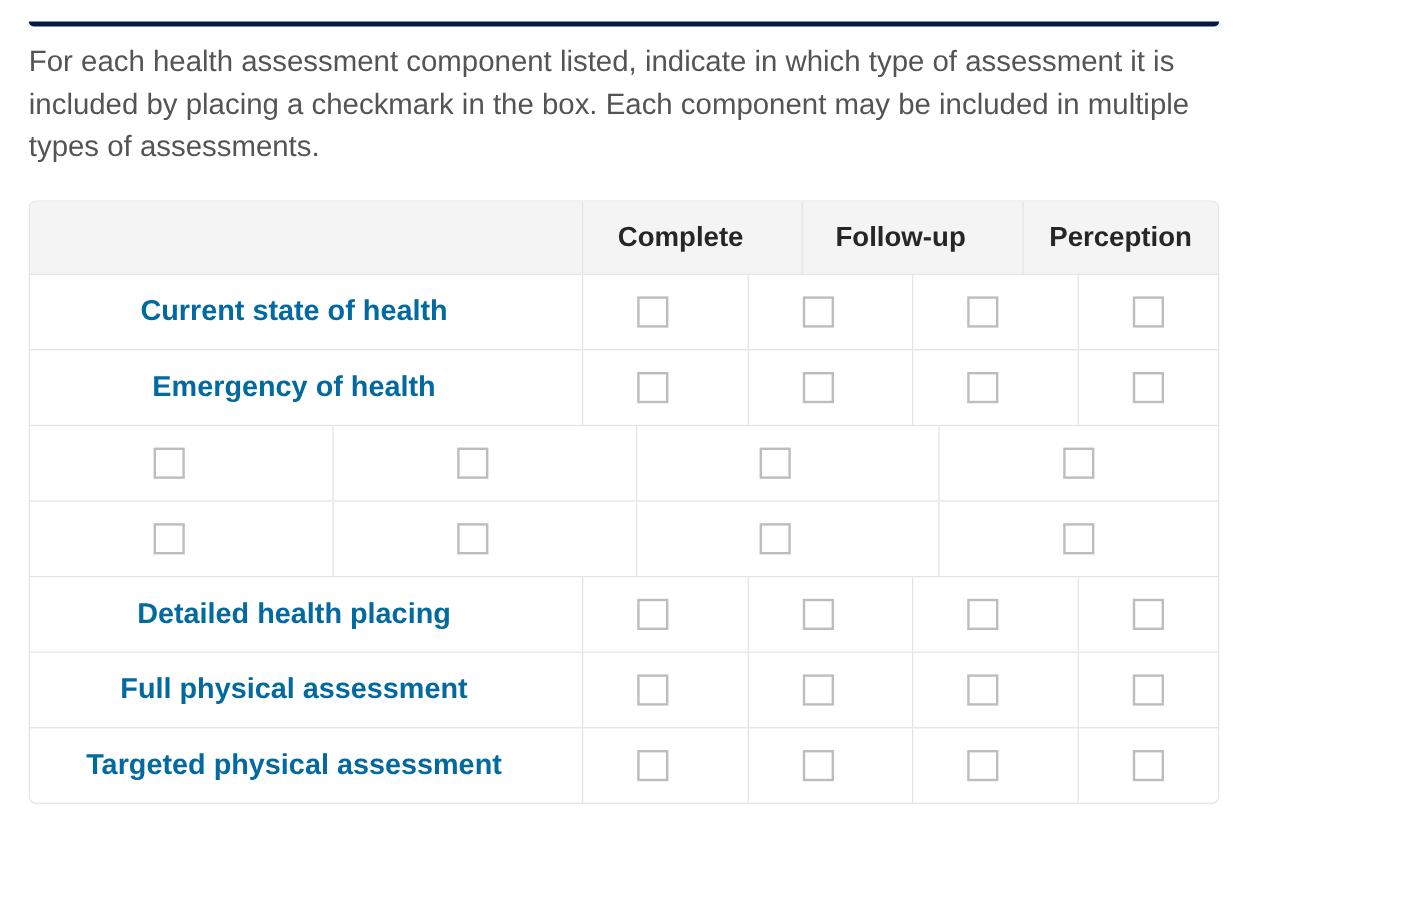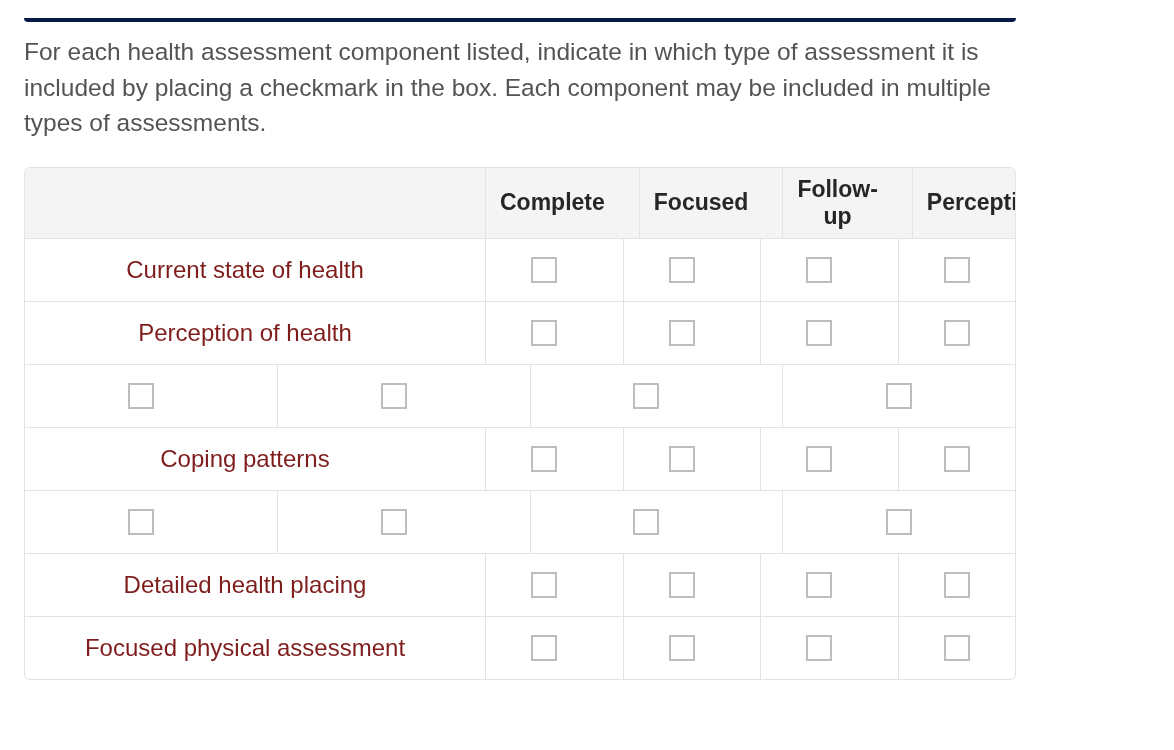--- a/index.html
+++ b/index.html
@@ -57,22 +57,22 @@
     flex: 1 1 0;
   }
   .grid-row.header .cell {
     font-weight: 700;
     font-size: 23px;
     color: #262626;
     min-height: 60px;
   }
   .grid-row.body .cell:first-child {
     font-size: 24px;
-    color: #7f1d1d;
-    font-weight: 400;
+    color: #0369a1;
+    font-weight: 700;
   }
   .checkbox {
     width: 26px;
     height: 26px;
     border: 2px solid #bdbdbd;
     background: #ffffff;
     display: inline-block;
     cursor: pointer;
   }
 </style>
@@ -83,21 +83,20 @@
 
   <div class="top-rule"></div>
 
   <div class="instructions">For each health assessment component listed, indicate in which type of assessment it is included by placing a checkmark in the box. Each component may be included in multiple types of assessments.</div>
 
   <div class="grid-table">
 
     <div class="grid-row header">
       <div class="cell"></div>
       <div class="cell col">Complete</div>
-      <div class="cell col">Focused</div>
       <div class="cell col">Follow-up</div>
       <div class="cell col">Perception</div>
     </div>
 
     <div class="grid-row body">
       <div class="cell">Current state of health</div>
       <div class="cell col">
           <span class="checkbox"></span>
         </div>
       <div class="cell col">
@@ -105,65 +104,50 @@
         </div>
       <div class="cell col">
           <span class="checkbox"></span>
         </div>
       <div class="cell col">
           <span class="checkbox"></span>
         </div>
     </div>
 
     <div class="grid-row body">
-      <div class="cell">Perception of health</div>
-      <div class="cell col">
-          <span class="checkbox"></span>
-        </div>
-      <div class="cell col">
-          <span class="checkbox"></span>
-        </div>
-      <div class="cell col">
-          <span class="checkbox"></span>
-        </div>
-      <div class="cell col">
-          <span class="checkbox"></span>
-        </div>
-    </div>
-
-    <div class="grid-row body">
-      <div class="cell col">
-          <span class="checkbox"></span>
-        </div>
-      <div class="cell col">
-          <span class="checkbox"></span>
-        </div>
-      <div class="cell col">
-          <span class="checkbox"></span>
-        </div>
-      <div class="cell col">
-          <span class="checkbox"></span>
-        </div>
-    </div>
-
-    <div class="grid-row body">
-      <div class="cell">Coping patterns</div>
-      <div class="cell col">
-          <span class="checkbox"></span>
-        </div>
-      <div class="cell col">
-          <span class="checkbox"></span>
-        </div>
-      <div class="cell col">
-          <span class="checkbox"></span>
-        </div>
-      <div class="cell col">
-          <span class="checkbox"></span>
-        </div>
-    </div>
+      <div class="cell">Emergency of health</div>
+      <div class="cell col">
+          <span class="checkbox"></span>
+        </div>
+      <div class="cell col">
+          <span class="checkbox"></span>
+        </div>
+      <div class="cell col">
+          <span class="checkbox"></span>
+        </div>
+      <div class="cell col">
+          <span class="checkbox"></span>
+        </div>
+    </div>
+
+    <div class="grid-row body">
+      <div class="cell col">
+          <span class="checkbox"></span>
+        </div>
+      <div class="cell col">
+          <span class="checkbox"></span>
+        </div>
+      <div class="cell col">
+          <span class="checkbox"></span>
+        </div>
+      <div class="cell col">
+          <span class="checkbox"></span>
+        </div>
+    </div>
+
 
     <div class="grid-row body">
       <div class="cell col">
           <span class="checkbox"></span>
         </div>
       <div class="cell col">
           <span class="checkbox"></span>
         </div>
       <div class="cell col">
           <span class="checkbox"></span>
@@ -182,23 +166,38 @@
           <span class="checkbox"></span>
         </div>
       <div class="cell col">
           <span class="checkbox"></span>
         </div>
       <div class="cell col">
           <span class="checkbox"></span>
         </div>
     </div>
 
-
-    <div class="grid-row body">
-      <div class="cell">Focused physical assessment</div>
+    <div class="grid-row body">
+      <div class="cell">Full physical assessment</div>
+      <div class="cell col">
+          <span class="checkbox"></span>
+        </div>
+      <div class="cell col">
+          <span class="checkbox"></span>
+        </div>
+      <div class="cell col">
+          <span class="checkbox"></span>
+        </div>
+      <div class="cell col">
+          <span class="checkbox"></span>
+        </div>
+    </div>
+
+    <div class="grid-row body">
+      <div class="cell">Targeted physical assessment</div>
       <div class="cell col">
           <span class="checkbox"></span>
         </div>
       <div class="cell col">
           <span class="checkbox"></span>
         </div>
       <div class="cell col">
           <span class="checkbox"></span>
         </div>
       <div class="cell col">

